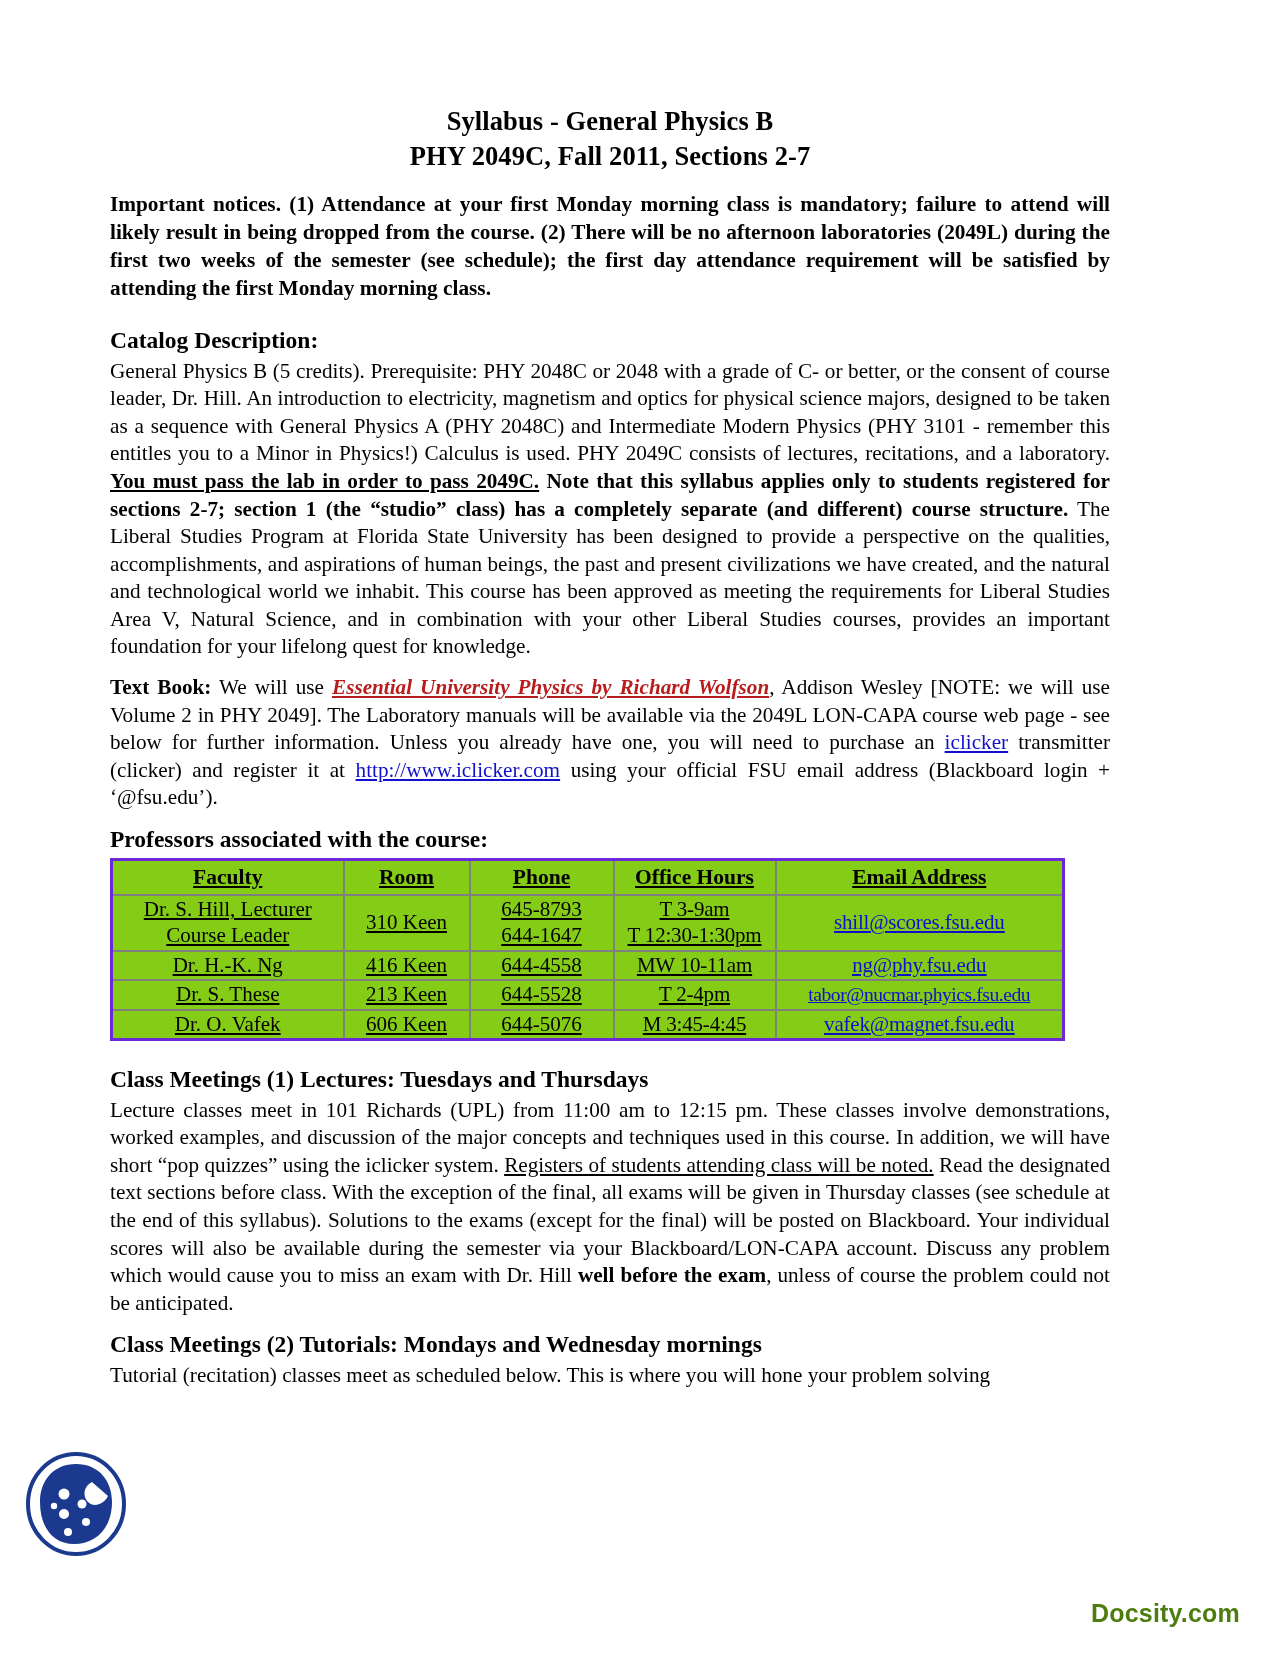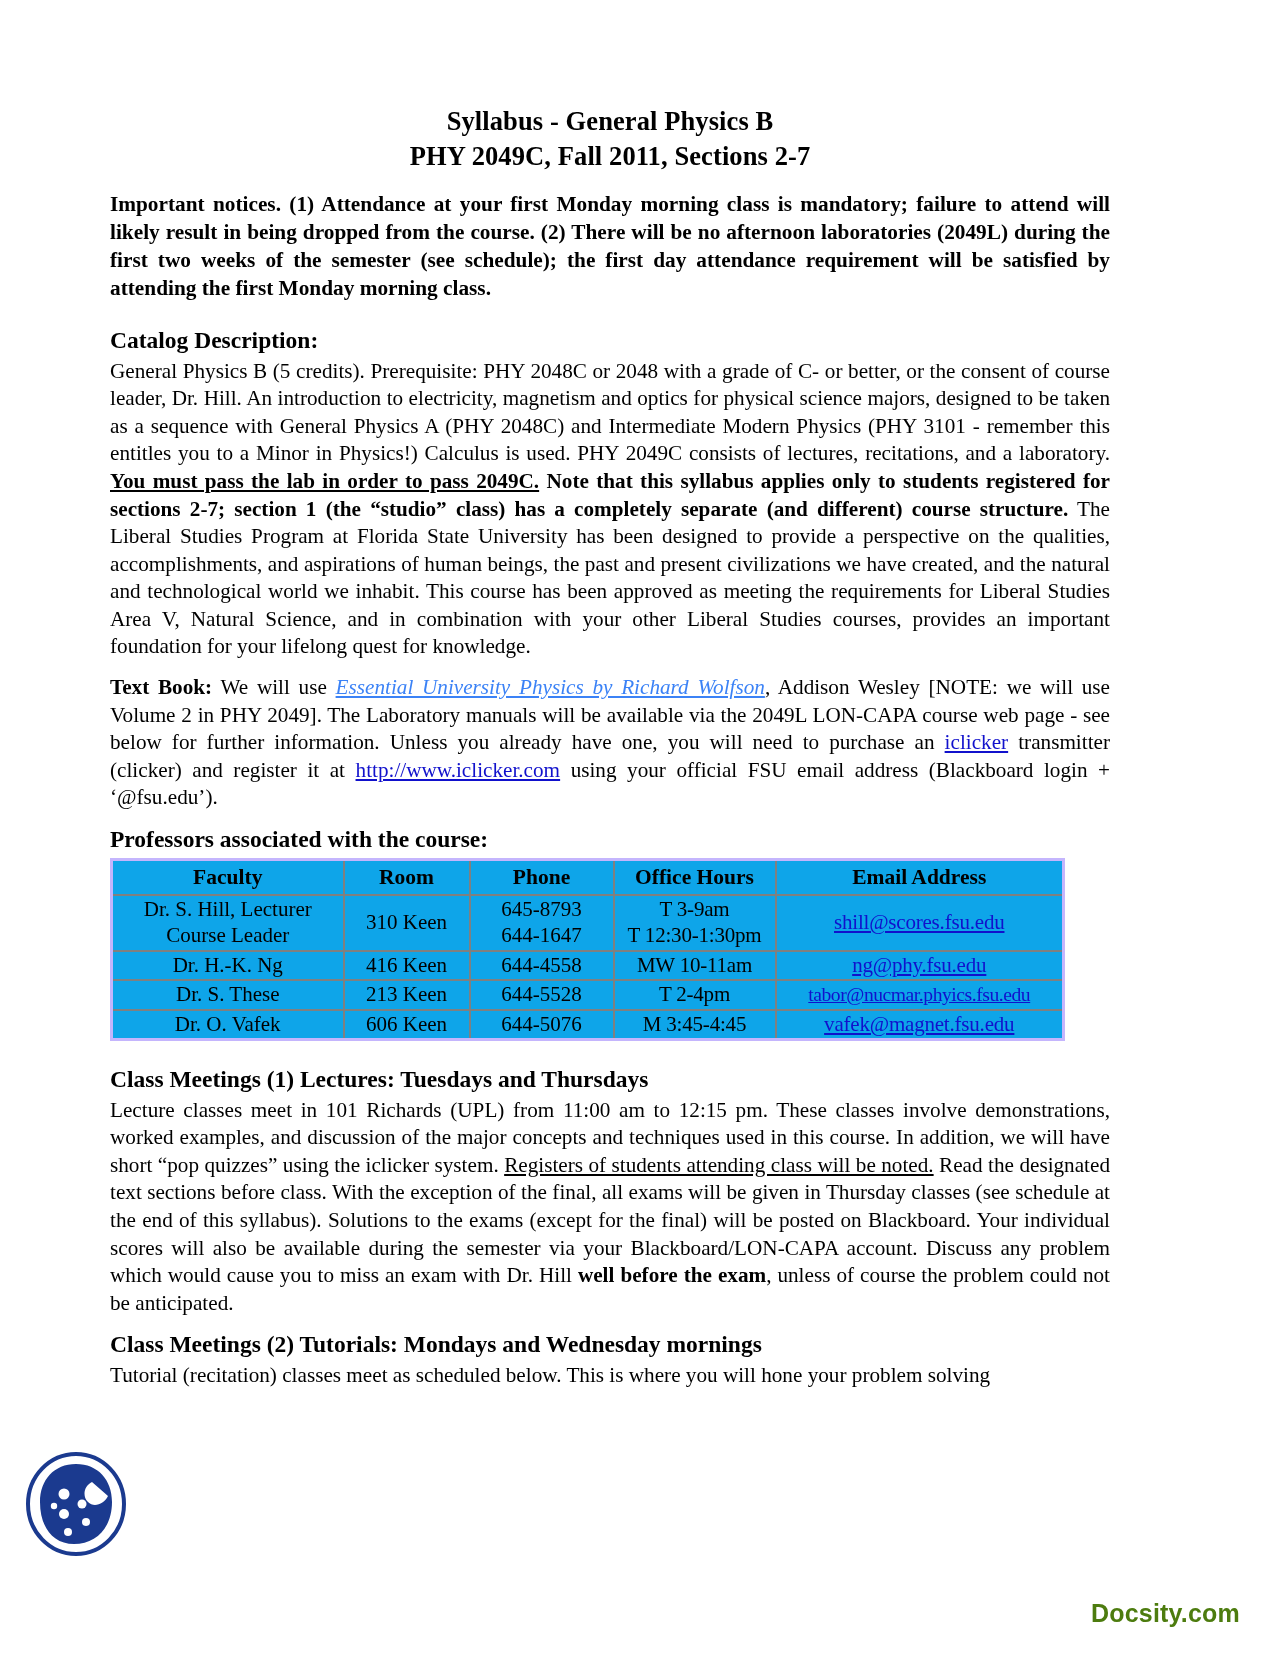--- a/index.html
+++ b/index.html
@@ -61,36 +61,37 @@
   }
   .b { font-weight: bold; }
   .u { text-decoration: underline; }
   .bu { font-weight: bold; text-decoration: underline; }
   a.link, .link {
     color: #1111cc;
     text-decoration: underline;
     margin-top: 12px;
   }
   .link-italic {
-    color: #3b82f6;
+    color: #b91c1c;
     text-decoration: underline;
     font-style: italic;
-    font-weight: 400;
+    font-weight: 700;
   }
 
   
   .prof-table-wrap {
     margin: 4px 0 24px 0;
   }
   table.prof-table {
     border-collapse: collapse;
     width: 952px;
-    background: #0ea5e9;
-    border: 3px solid #c4b5fd;
+    background: #84cc16;
+    border: 3px solid #6d28d9;
     table-layout: fixed;
+    text-decoration: underline;
   }
   table.prof-table td, table.prof-table th {
     border: 2px solid #808080;
     font-size: 21px;
     text-align: center;
     vertical-align: middle;
     padding: 1px 4px;
     line-height: 1.22;
     font-weight: normal;
   }

